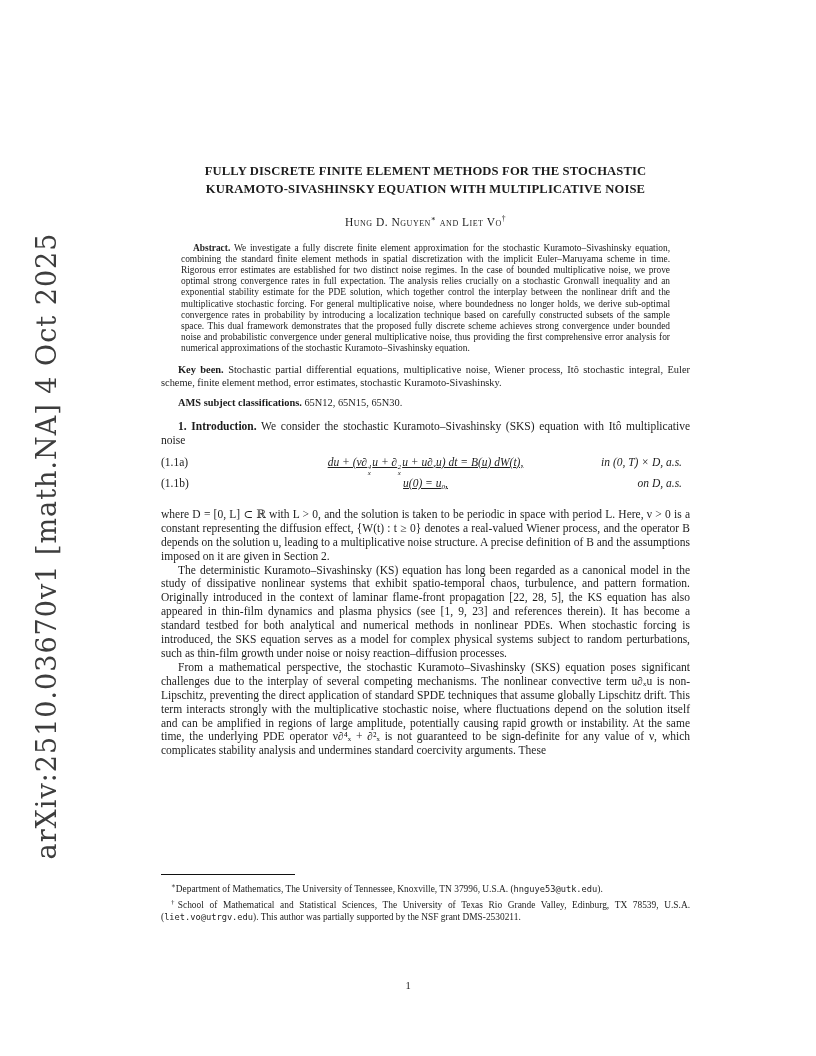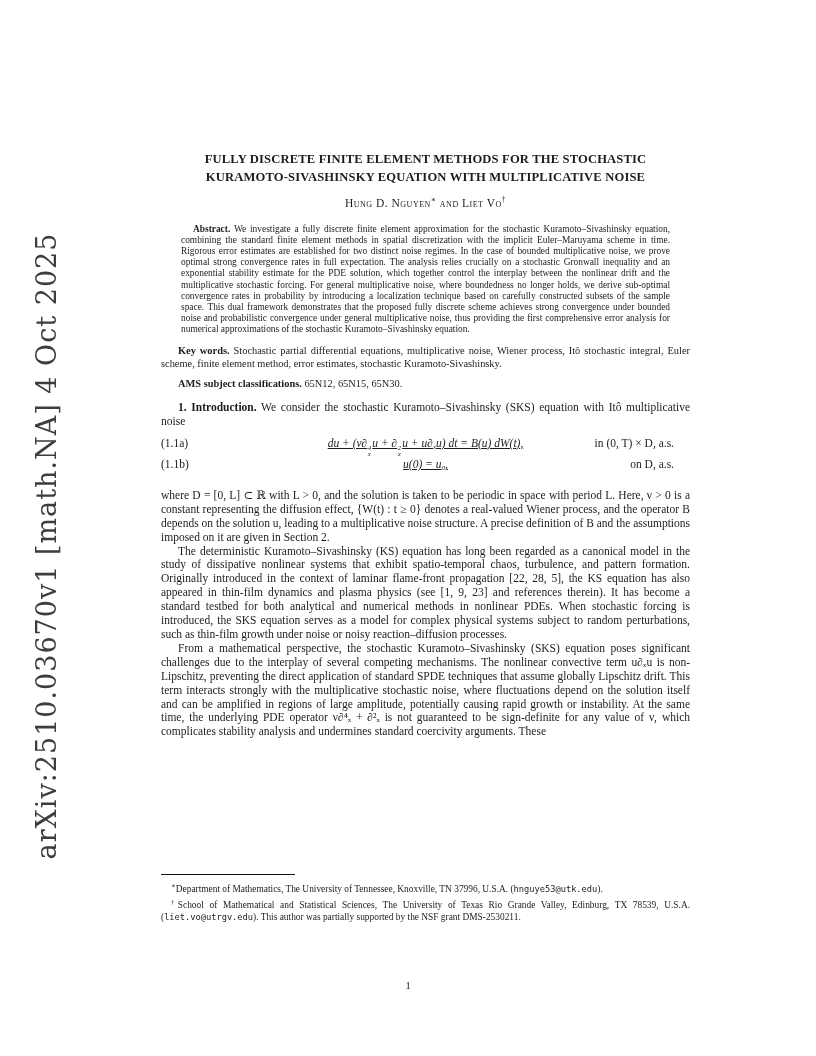--- a/index.html
+++ b/index.html
@@ -8,37 +8,37 @@
     font-family:"Liberation Serif","DejaVu Serif",serif;color:#1c1c1c;
     overflow:hidden;margin:0 auto;
   }
   .watermark{
     position:absolute;left:46px;top:546px;
     transform:translate(-50%,-50%) rotate(-90deg);
     white-space:nowrap;font-size:27px;color:#3d3d3d;letter-spacing:1px;
     font-family:"DejaVu Serif","Liberation Serif",serif;
   }
   .content{position:absolute;left:161px;top:146px;width:529px;}
-  .title{font-size:12.6px;font-weight:700;text-align:center;line-height:18px;margin:4px;letter-spacing:0.15px;}
+  .title{font-size:12.6px;font-weight:700;text-align:center;line-height:18px;margin:16px;letter-spacing:0.15px;}
   .authors{margin-top:9px;text-align:center;font-size:11.5px;font-variant:small-caps;letter-spacing:0.5px;}
   .authors .mk{font-size:7.5px;font-variant:normal;}
   .abstract{margin:15px 20px 0 20px;font-size:9.4px;line-height:11.15px;text-align:justify;}
   .abstract p{margin:0;text-indent:12px;}
   .kw{margin:10px 0 0 0;font-size:10.4px;line-height:12.9px;text-align:justify;text-indent:17px;}
   .ams{margin:7px 0 4px 0;font-size:10.4px;line-height:12.9px;text-indent:17px;}
   .body-par{font-size:11.5px;line-height:13.9px;text-align:justify;margin:0;}
   .intro-par{margin-top:10px;text-indent:17px;}
   .indent{text-indent:17px;}
   .noindent{text-indent:0;}
   .eqs{margin:8px 0 10px 0;}
   .eqrow{position:relative;display:flex;align-items:flex-start;height:21px;font-size:11.5px;}
   .eqnum{position:absolute;left:0;font-style:normal;}
   .eqcenter{flex:1;text-align:center;text-decoration:underline;}
   .math{font-style:italic;}
-  .eqcond{position:absolute;right:16px;}
+  .eqcond{position:absolute;right:8px;font-style:italic;}
   .ss{display:inline-flex;flex-direction:column;align-items:flex-start;vertical-align:-0.42em;font-size:0.6em;line-height:0.95;margin:0 1px 0 0.5px;}
   .sb{font-size:0.62em;vertical-align:-0.25em;}
   .footnotes{position:absolute;left:161px;top:874px;width:529px;font-size:9.4px;line-height:12.4px;}
   .fnrule{width:134px;border-top:1px solid #111;margin-bottom:5px;}
   .fn{margin:0;text-indent:10px;text-align:justify;}
   .fn sup{font-size:7px;}
   .email{font-family:"DejaVu Sans Mono","Liberation Mono",monospace;font-size:8.7px;}
   .pageno{position:absolute;top:980px;left:0;width:100%;text-align:center;font-size:10.5px;}
 </style>
 </head>
@@ -51,21 +51,21 @@
   <div class="content">
 
     <h1 class="title"><span>FULLY DISCRETE FINITE ELEMENT METHODS FOR THE STOCHASTIC</span><br><span>KURAMOTO-SIVASHINSKY EQUATION WITH MULTIPLICATIVE NOISE</span></h1>
 
     <div class="authors"><span>Hung D. Nguyen</span><sup class="mk">∗</sup><span> and </span><span>Liet Vo</span><sup class="mk">†</sup></div>
 
     <div class="abstract">
       <p><b>Abstract.</b><span> We investigate a fully discrete finite element approximation for the stochastic Kuramoto–Sivashinsky equation, combining the standard finite element methods in spatial discretization with the implicit Euler–Maruyama scheme in time. Rigorous error estimates are established for two distinct noise regimes. In the case of bounded multiplicative noise, we prove optimal strong convergence rates in full expectation. The analysis relies crucially on a stochastic Gronwall inequality and an exponential stability estimate for the PDE solution, which together control the interplay between the nonlinear drift and the multiplicative stochastic forcing. For general multiplicative noise, where boundedness no longer holds, we derive sub-optimal convergence rates in probability by introducing a localization technique based on carefully constructed subsets of the sample space. This dual framework demonstrates that the proposed fully discrete scheme achieves strong convergence under bounded noise and probabilistic convergence under general multiplicative noise, thus providing the first comprehensive error analysis for numerical approximations of the stochastic Kuramoto–Sivashinsky equation.</span></p>
     </div>
 
-    <p class="kw"><b>Key words.</b><span> Stochastic partial differential equations, multiplicative noise, Wiener process, Itô stochastic integral, Euler scheme, finite element method, error estimates, stochastic Kuramoto-Sivashinsky.</span></p>
+    <p class="kw"><b>Key been.</b><span> Stochastic partial differential equations, multiplicative noise, Wiener process, Itô stochastic integral, Euler scheme, finite element method, error estimates, stochastic Kuramoto-Sivashinsky.</span></p>
 
     <p class="ams"><b>AMS subject classifications.</b><span> 65N12, 65N15, 65N30.</span></p>
 
     <p class="body-par intro-par"><b>1. Introduction.</b><span> We consider the stochastic Kuramoto–Sivashinsky (SKS) equation with Itô multiplicative noise</span></p>
 
     <div class="eqs">
       <div class="eqrow">
         <span class="eqnum">(1.1a)</span>
         <span class="eqcenter math"><span>du + (ν∂</span><span class="ss">
               <span>4</span>

